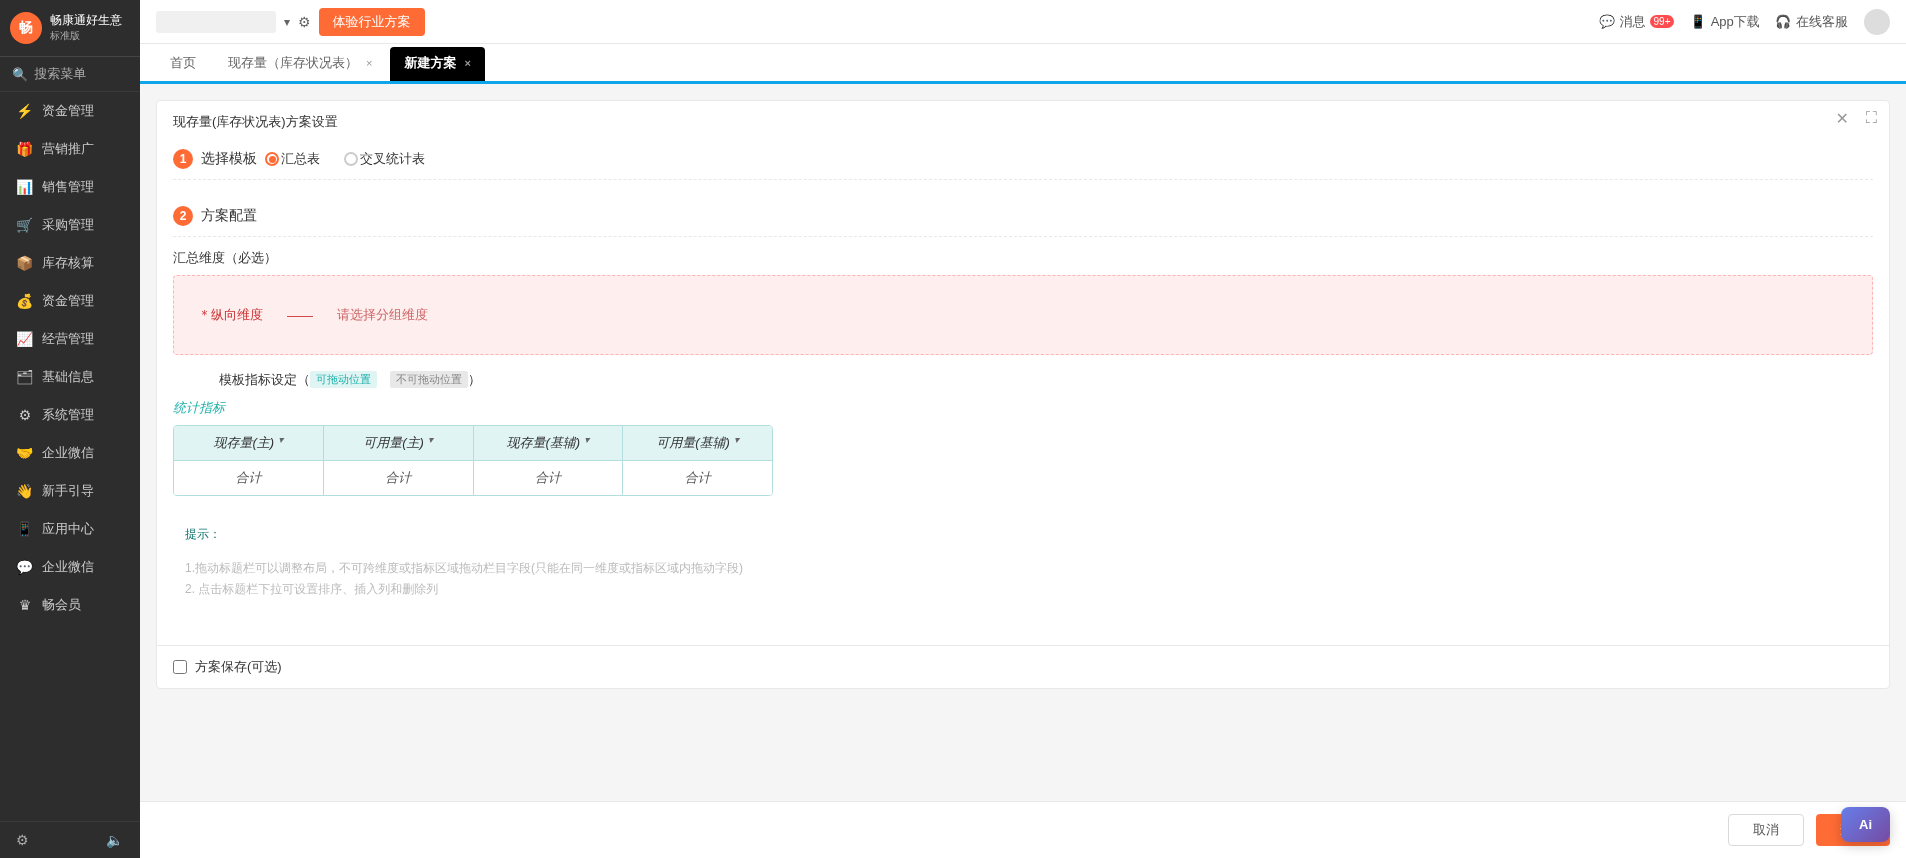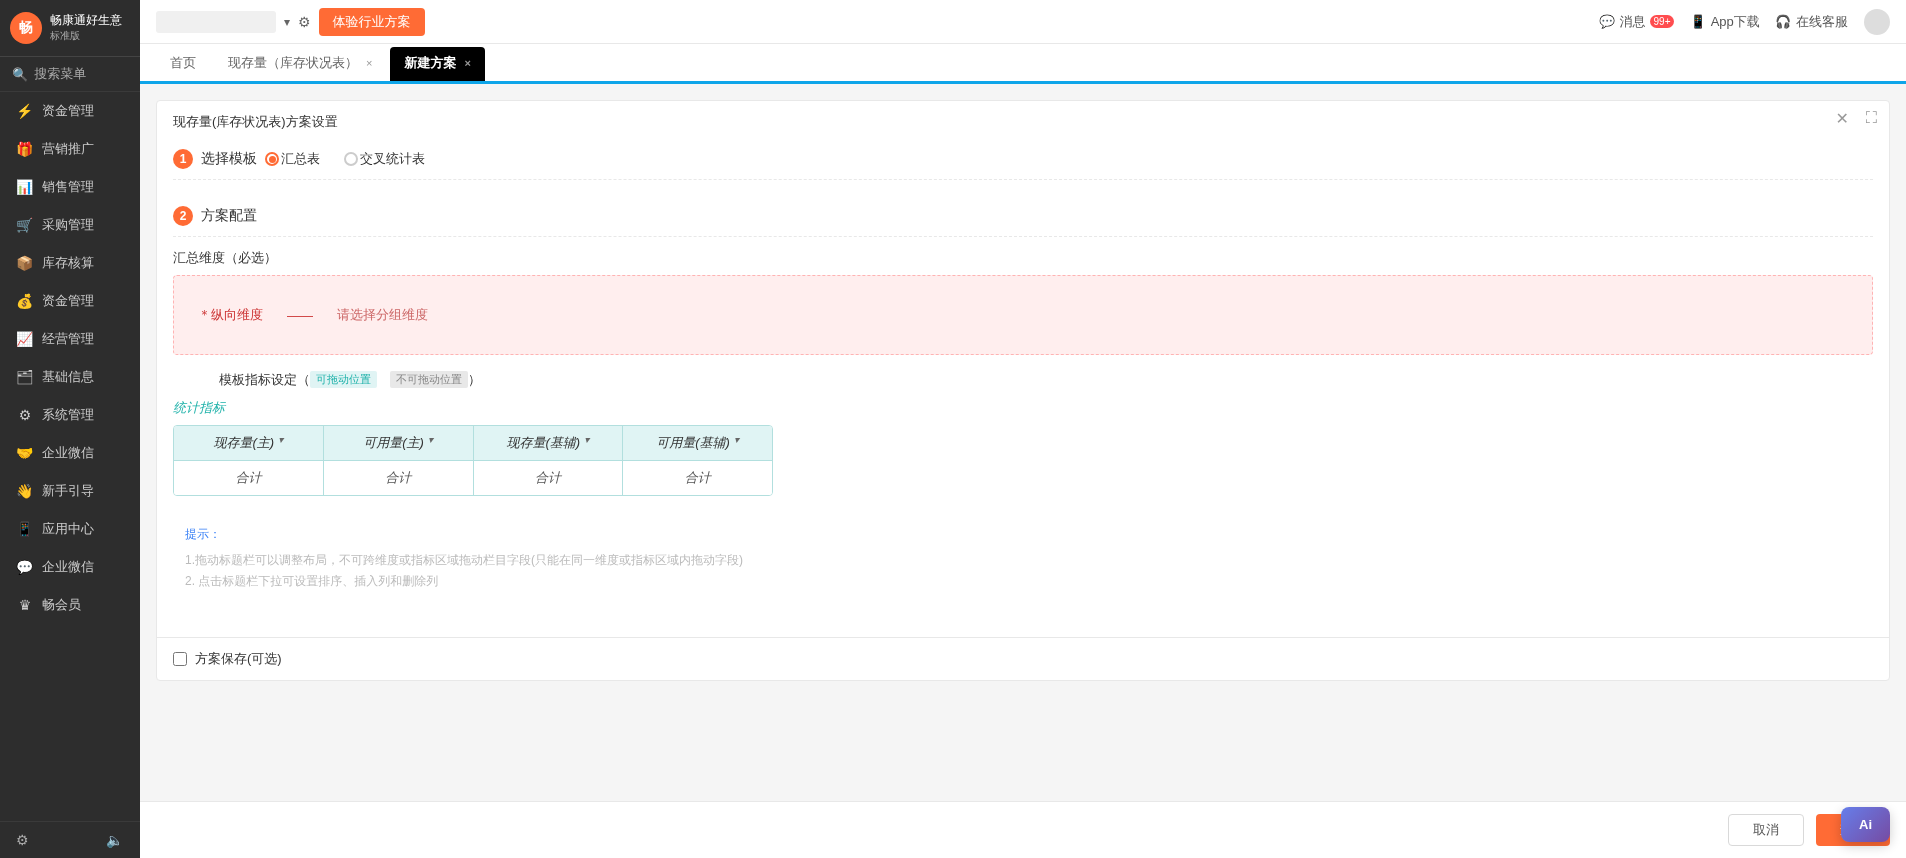--- a/index.html
+++ b/index.html
@@ -341,21 +341,21 @@
     .chevron-icon { font-size: 10px; color: #666; }
 
     
     .tips-section {
       margin-top: 16px;
       padding: 12px;
       font-size: 12px;
       color: #bbb;
       line-height: 1.8;
     }
-    .tips-title { color: #3b82f6; margin-bottom: 4px; }
+    .tips-title { color: #0f766e; margin-bottom: 12px; }
 
     
     .save-option {
       display: flex;
       align-items: center;
       gap: 8px;
       padding: 12px 16px;
       border-top: 1px solid #e8e8e8;
       font-size: 13px;
       color: #333;

